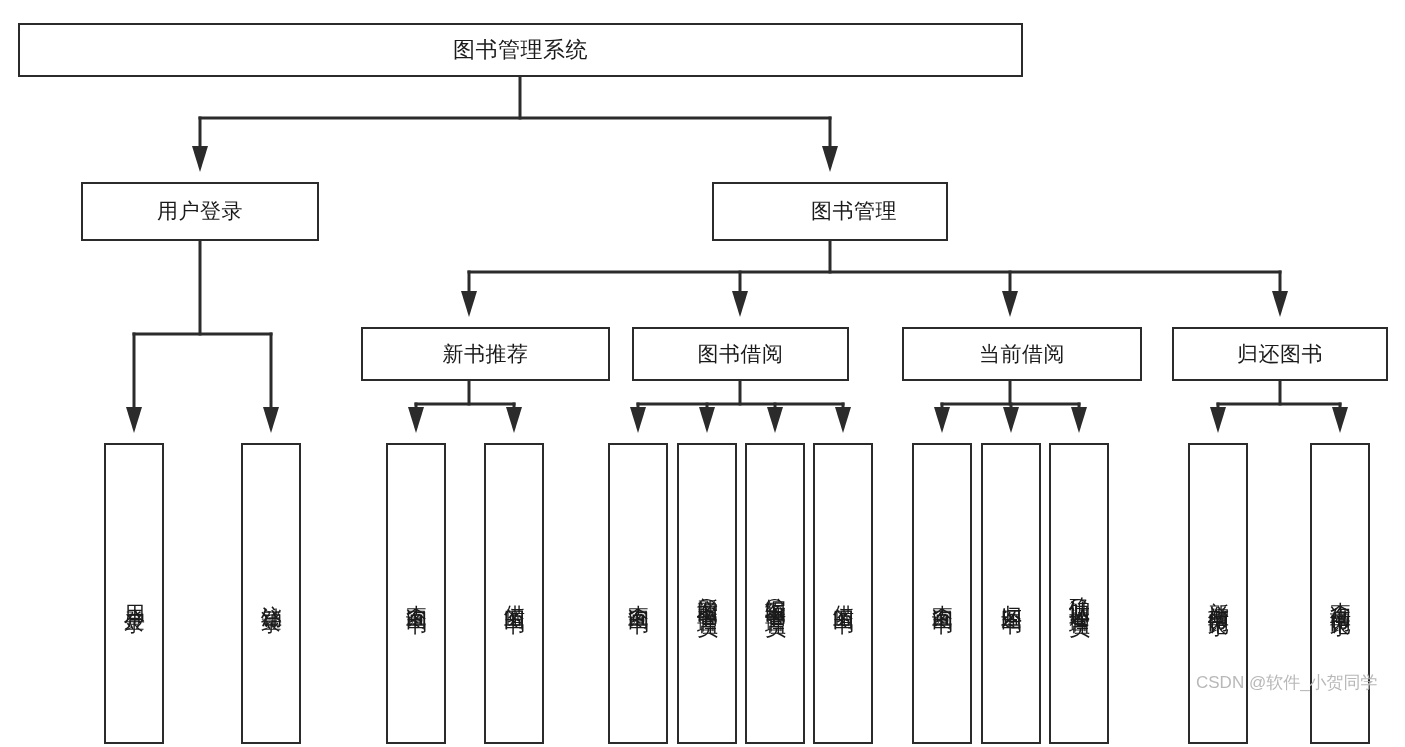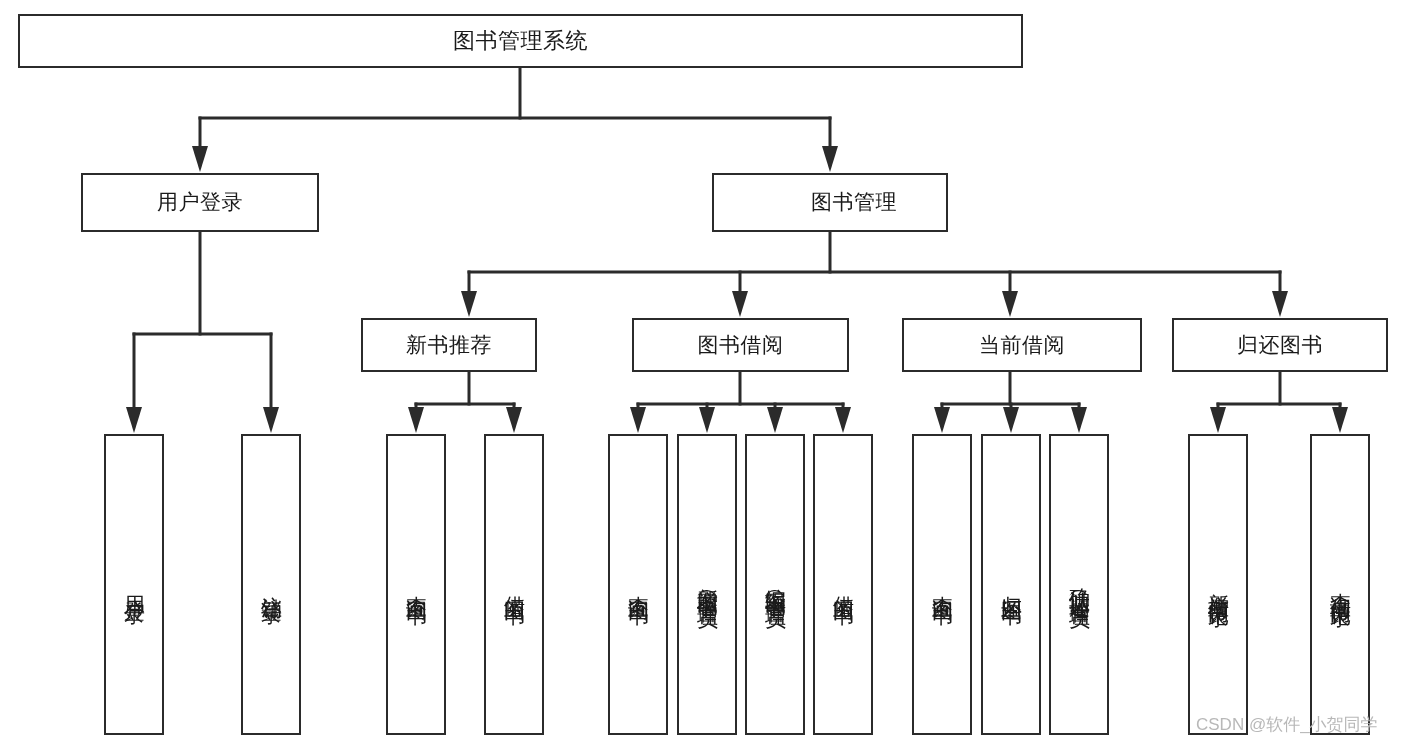--- a/index.html
+++ b/index.html
@@ -28,20 +28,21 @@
   }
   .node-box {
     position: absolute;
     box-sizing: border-box;
     background: #ffffff;
     border: 2px solid #2b2b2b;
     display: flex;
     align-items: center;
     justify-content: center;
     overflow: hidden;
+    margin-top: 9px;
   }
   .node-label {
     color: #1a1a1a;
     font-family: "Liberation Sans", "DejaVu Sans", sans-serif;
     line-height: 1.18;
     text-align: center;
     white-space: nowrap;
     letter-spacing: 0.5px;
   }
   .node-box.horizontal .node-label {
@@ -132,21 +133,21 @@
   <div id="boxes-layer">
       <div class="node-box horizontal root" style="left: 18px; top: 14px; width: 1005px; height: 54px;">
         <span class="node-label">图书管理系统</span>
       </div>
       <div class="node-box horizontal" style="left: 81px; top: 173px; width: 238px; height: 59px;">
         <span class="node-label">用户登录</span>
       </div>
       <div class="node-box horizontal" style="left: 712px; top: 173px; width: 236px; height: 59px; padding-left: 48px;">
         <span class="node-label">图书管理</span>
       </div>
-      <div class="node-box horizontal" style="left: 361px; top: 318px; width: 176px; height: 54px;">
+      <div class="node-box horizontal" style="left: 361px; top: 318px; width: 249px; height: 54px;">
         <span class="node-label">新书推荐</span>
       </div>
       <div class="node-box horizontal" style="left: 632px; top: 318px; width: 217px; height: 54px;">
         <span class="node-label">图书借阅</span>
       </div>
       <div class="node-box horizontal" style="left: 902px; top: 318px; width: 240px; height: 54px;">
         <span class="node-label">当前借阅</span>
       </div>
       <div class="node-box horizontal" style="left: 1172px; top: 318px; width: 216px; height: 54px;">
         <span class="node-label">归还图书</span>
@@ -185,15 +186,15 @@
         <span class="node-label">确认归还（管理员）</span>
       </div>
       <div class="node-box vertical" style="left: 1188px; top: 434px; width: 60px; height: 301px;">
         <span class="node-label">新增借阅记录</span>
       </div>
       <div class="node-box vertical" style="left: 1310px; top: 434px; width: 60px; height: 301px;">
         <span class="node-label">查询借阅记录</span>
       </div>
     </div>
 
-  <div class="watermark" style="left: 1196px; top: 713px;">CSDN @软件_小贺同学</div>
+  <div class="watermark" style="left: 1196px; top: 671px;">CSDN @软件_小贺同学</div>
 
 </div>
 
 </body></html>

